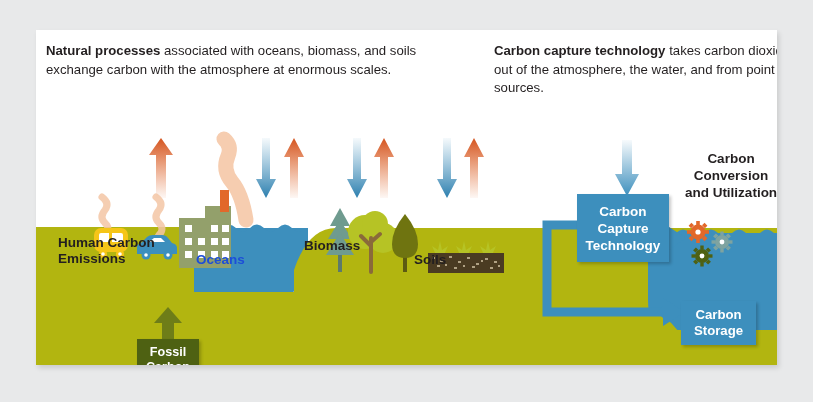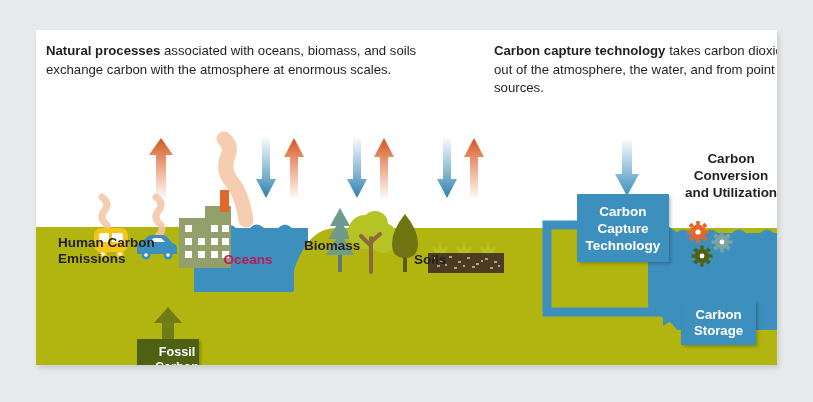--- a/index.html
+++ b/index.html
@@ -35,41 +35,41 @@
 
   
   .vehicle,.factory,.tree,.soil{position:absolute;}
 
   
   .land-label{
     position:absolute;color:#231f20;font-weight:bold;text-align:left;
     font-size:13.5px;line-height:16px;
   }
   .water-label{
-    position:absolute;color:#be185d;font-weight:bold;text-align:center;
+    position:absolute;color:#1d4ed8;font-weight:bold;text-align:left;
     font-size:13.5px;line-height:16px;
   }
 
   
   .box{
     position:absolute;color:#ffffff;font-weight:bold;text-align:center;
     box-shadow:2px 2px 3px rgba(0,0,0,0.22);
     display:flex;align-items:center;justify-content:center;
   }
   #box-ccs{
     left:541px;top:164px;width:92px;height:68px;background:#3d8fbd;
     font-size:13.5px;line-height:17px;
   }
   #box-storage{
     left:645px;top:271px;width:75px;height:44px;background:#3d8fbd;
     font-size:13.2px;line-height:16px;
   }
   #box-fossil{
     left:101px;top:309px;width:62px;height:42px;background:#4e6112;
-    font-size:12.6px;line-height:15px;justify-content:flex-end;
+    font-size:12.6px;line-height:15px;
   }
 
   #label-conversion{
     position:absolute;left:620px;top:120px;width:150px;text-align:center;
     color:#231f20;font-weight:bold;font-size:13.5px;line-height:17px;
   }
   svg{display:block;overflow:visible;}
 </style>
 </head>
 <body>

